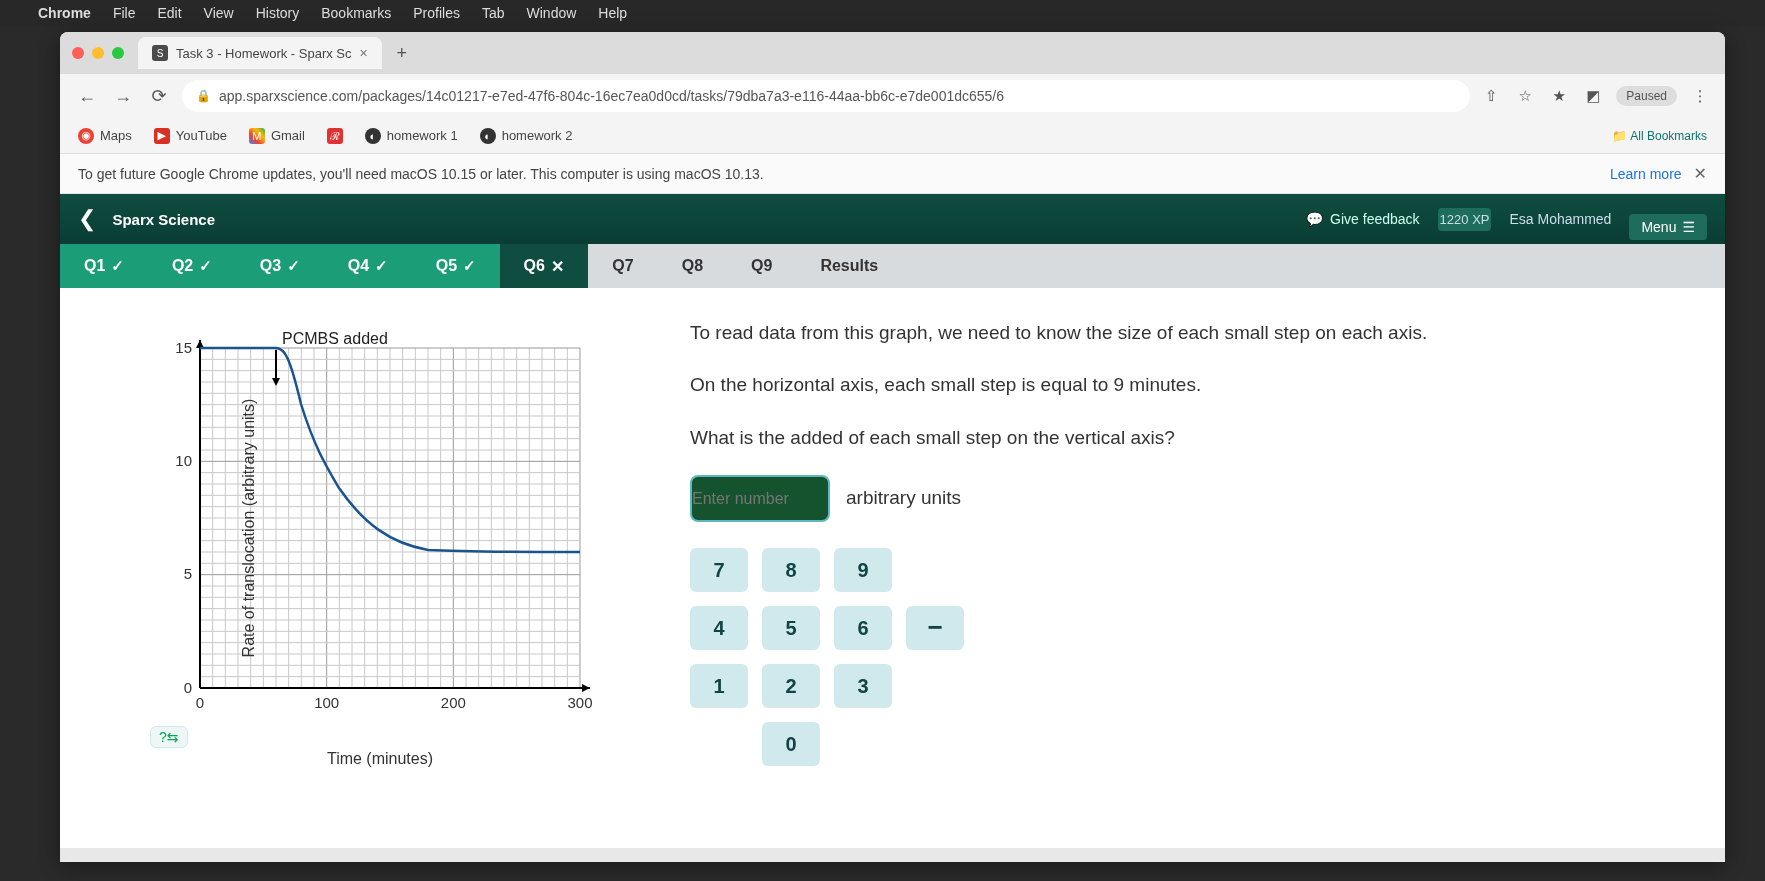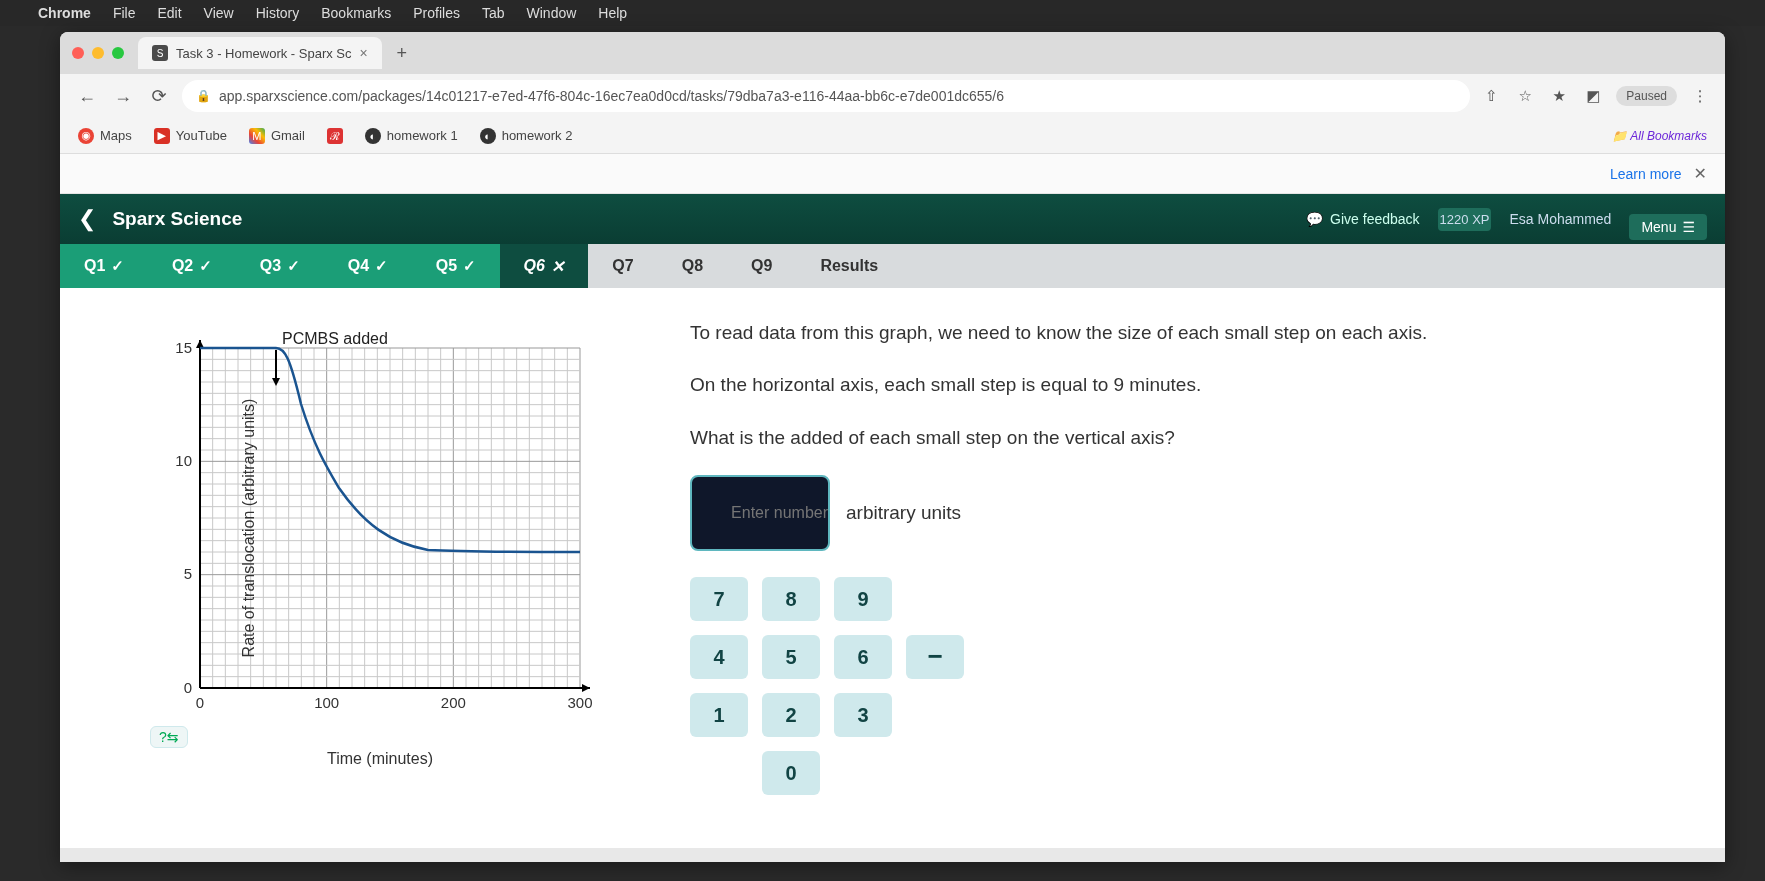--- a/index.html
+++ b/index.html
@@ -35,56 +35,56 @@
   .profile-chip { background:#ddd; padding:3px 10px; border-radius:12px; font-size:12px; color:#555; }
 
   
   .bookmarks-bar { display: flex; align-items: center; height: 36px; padding: 0 18px; gap: 22px; background: #f4f4f4; font-size: 13px; color: #444; border-bottom:1px solid #ddd; }
   .bookmark { display: flex; align-items: center; gap: 6px; cursor: pointer; }
   .bm-icon { width:16px; height:16px; border-radius:3px; display:inline-flex; align-items:center; justify-content:center; font-size:11px; }
   .bm-icon.red{background:#d93025;color:#fff;}
   .bm-icon.multi{background:linear-gradient(45deg,#4285f4,#ea4335,#fbbc05,#34a853);color:#fff;}
   .bm-icon.pin{background:#ea4335;color:#fff;border-radius:50%;}
   .bm-icon.dark{background:#333;color:#fff;border-radius:50%;}
-  .bookmarks-right{margin-left:auto;display:flex;gap:8px;align-items:center;color:#6d28d9;font-size:12px;font-style:italic;}
+  .bookmarks-right{margin-left:auto;display:flex;gap:8px;align-items:center;color:#0f766e;font-size:12px;}
 
   
   .chrome-notice { background: #fafafa; padding: 10px 18px; font-size: 14px; color: #444; display:flex; align-items:center; border-bottom:1px solid #e5e5e5; }
   .chrome-notice .lm{margin-left:auto;color:#1a73e8;margin-right:12px;}
   .chrome-notice .dismiss{color:#666;font-size:16px;cursor:pointer;}
 
   
   .sparx-header { background: linear-gradient(#0e4d40,#0a3d33); color: #fff; height: 50px; display: flex; align-items: center; padding: 0 18px; gap: 16px; }
   .sparx-back { font-size: 22px; cursor: pointer; }
-  .sparx-title { font-size: 19px; font-weight: 600; }
+  .sparx-title { font-size: 15px; font-weight: 600; }
   .sparx-right { margin-left: auto; display: flex; align-items: center; gap: 18px; font-size: 14px; }
   .sparx-right .feedback{display:flex;align-items:center;gap:6px;color:#cfe;}
   .xp-badge{background:#1e6d5b;padding:4px 2px;border-radius:4px;font-size:13px;color:#cde;}
   .user-name{color:#cde;}
   .menu-btn{background:#1e6d5b;padding:5px 12px;border-radius:4px;display:flex;align-items:center;gap:6px;cursor:pointer;margin-top:16px;}
 
   
   .q-tabs { display: flex; background: #d8dbdd; height: 44px; align-items: stretch; }
   .q-tab { padding: 0 24px; display: flex; align-items: center; gap: 6px; font-size: 16px; font-weight:600; cursor: pointer; color:#333; }
   .q-tab.done { background: #1b9e77; color: #fff; }
-  .q-tab.current { background: #0e4d40; color: #fff; font-style: italic; }
+  .q-tab.current { background: #0e4d40; color: #fff; }
   .q-tab .check{font-size:15px;}
   .q-tab .x{font-size:16px;}
   .q-tab.results{color:#333;}
 
   
   .content { display: flex; padding: 30px 40px; gap: 50px; background: #fff; height: 560px; }
   .left-col { width: 540px; position: relative; }
   .chart-box { position: relative; width: 460px; height: 420px; margin-left: 50px; }
   .y-label { position: absolute; left: -30px; top: 50%; transform: translateY(-50%) rotate(-90deg); transform-origin: center; font-size: 16px; color:#333; white-space:nowrap; }
   .x-label { text-align: center; font-size: 16px; color:#333; margin-top: 8px; }
   .right-col { flex: 1; font-size: 19px; color: #333; line-height: 1.6; }
   .right-col p { margin-bottom: 22px; }
   .answer-row { display: flex; align-items: center; gap: 16px; margin: 18px 0 26px; }
-  .answer-input { width: 140px; height: 76px; border: 2px solid #5fb7bf; border-radius: 8px; text-align: right; font-size: 16px; color:#999; background:#0f172a; }
+  .answer-input { width: 140px; height: 47px; border: 2px solid #5fb7bf; border-radius: 8px; text-align: left; font-size: 16px; color:#999; background:#14532d; }
   .answer-unit { font-size: 19px; color:#333; }
   .keypad { display: grid; grid-template-columns: repeat(4, 58px); grid-auto-rows: 44px; gap: 14px; }
   .key { background: #cfe9ec; border-radius: 6px; display: flex; align-items: center; justify-content: center; font-size: 20px; font-weight:600; color: #144; cursor: pointer; }
   .key.neg{font-size:26px;}
   .key.zero{grid-column:2;}
 
   
   .chart-svg { width: 100%; height: 100%; }
   .grid-line{stroke:#c8c8c8;stroke-width:1;}
   .grid-major{stroke:#999;stroke-width:1;}
@@ -171,20 +171,21 @@
     <div class="bookmark">
         <span class="bm-icon dark">◐</span>
         <span>homework 2</span>
       </div>
     <div class="bookmarks-right">
       <span>📁 <span>All Bookmarks</span></span>
     </div>
   </div>
 
   <div class="chrome-notice">
+    <span>To get future Google Chrome updates, you'll need macOS 10.15 or later. This computer is using macOS 10.13.</span>
     <span class="lm">Learn more</span>
     <span class="dismiss">✕</span>
   </div>
 
   <div class="sparx-header">
     <span class="sparx-back">❮</span>
     <span class="sparx-title">Sparx Science</span>
     <div class="sparx-right">
       <span class="feedback">
         <span>💬</span>

